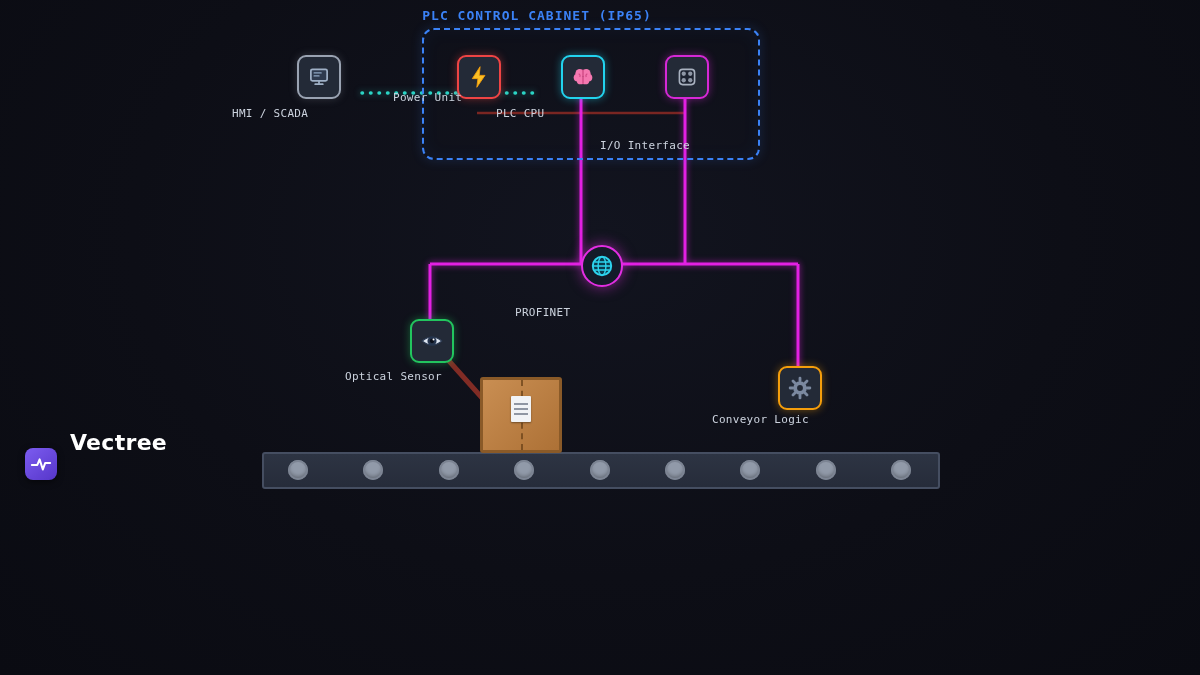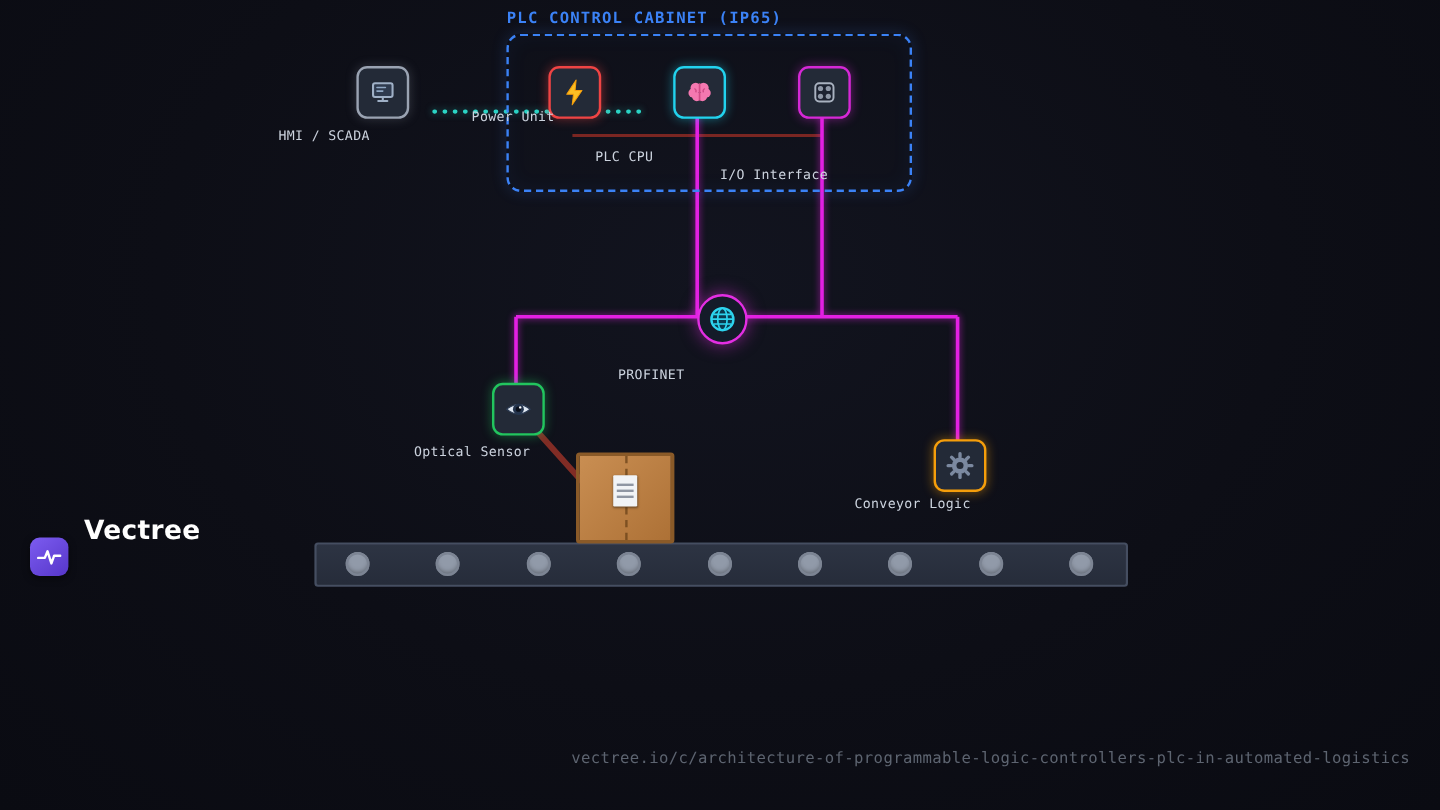--- a/index.html
+++ b/index.html
@@ -24,21 +24,21 @@
   .io-tile{left:665px;top:55px;border-color:#d628d6;box-shadow:0 0 9px rgba(214,40,214,.45);}
   .sensor-tile{left:410px;top:319px;border-color:#22c55e;box-shadow:0 0 9px rgba(34,197,94,.45);}
   .motor-tile{left:778px;top:366px;border-color:#f59e0b;box-shadow:0 0 9px rgba(245,158,11,.45);}
 
   .node-label{
     position:absolute;width:170px;text-align:left;z-index:3;
     font-size:11px;color:#ccd3de;letter-spacing:.3px;
   }
   .hmi-label{left:232px;top:107px;}
   .power-label{left:393px;top:91px;}
-  .cpu-label{left:496px;top:124px;}
+  .cpu-label{left:496px;top:107px;}
   .io-label{left:600px;top:107px;margin-top:32px;}
   .net-label{left:515px;top:290px;margin-top:16px;}
   .sensor-label{left:345px;top:370px;}
   .motor-label{left:712px;top:413px;}
 
   
   .cabinet{
     position:absolute;left:422px;top:28px;width:334px;height:128px;
     border:2px dashed #3b82f6;border-radius:12px;z-index:2;
     box-shadow:0 0 12px rgba(59,130,246,.18), inset 0 0 18px rgba(59,130,246,.05);
@@ -242,15 +242,14 @@
   </div>
 
   <div class="logo">
     <span>
       <svg width="22" height="22" viewBox="0 0 24 24">
         <polyline points="2,13 8,13 10.5,7 14,18 16.5,11 22,11" fill="none" stroke="#ffffff" stroke-width="2.2" stroke-linecap="round" stroke-linejoin="round"></polyline>
       </svg>
     </span>
   </div>
   <div class="brand-name">Vectree</div>
-  <div class="page-url">vectree.io/c/architecture-of-programmable-logic-controllers-plc-in-automated-logistics</div>
 
 </div>
 
 </body></html>

